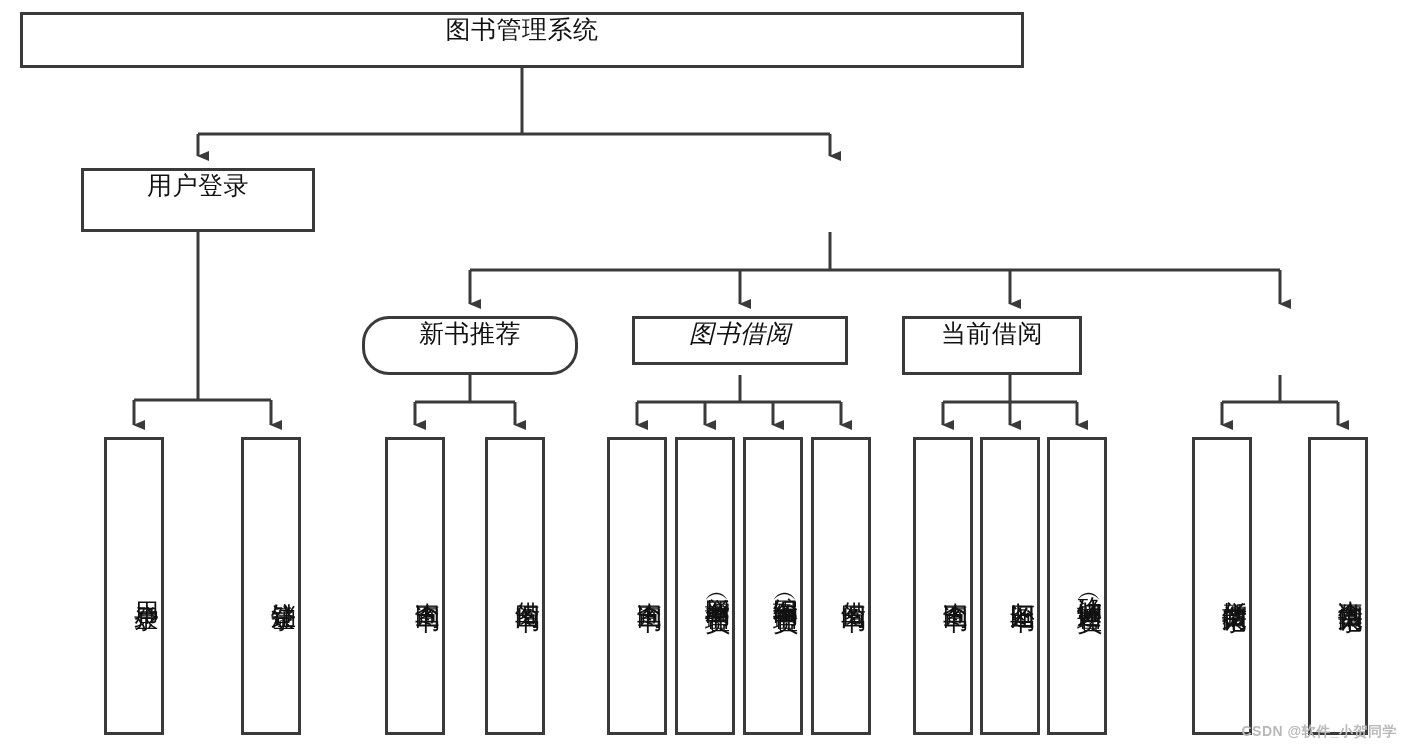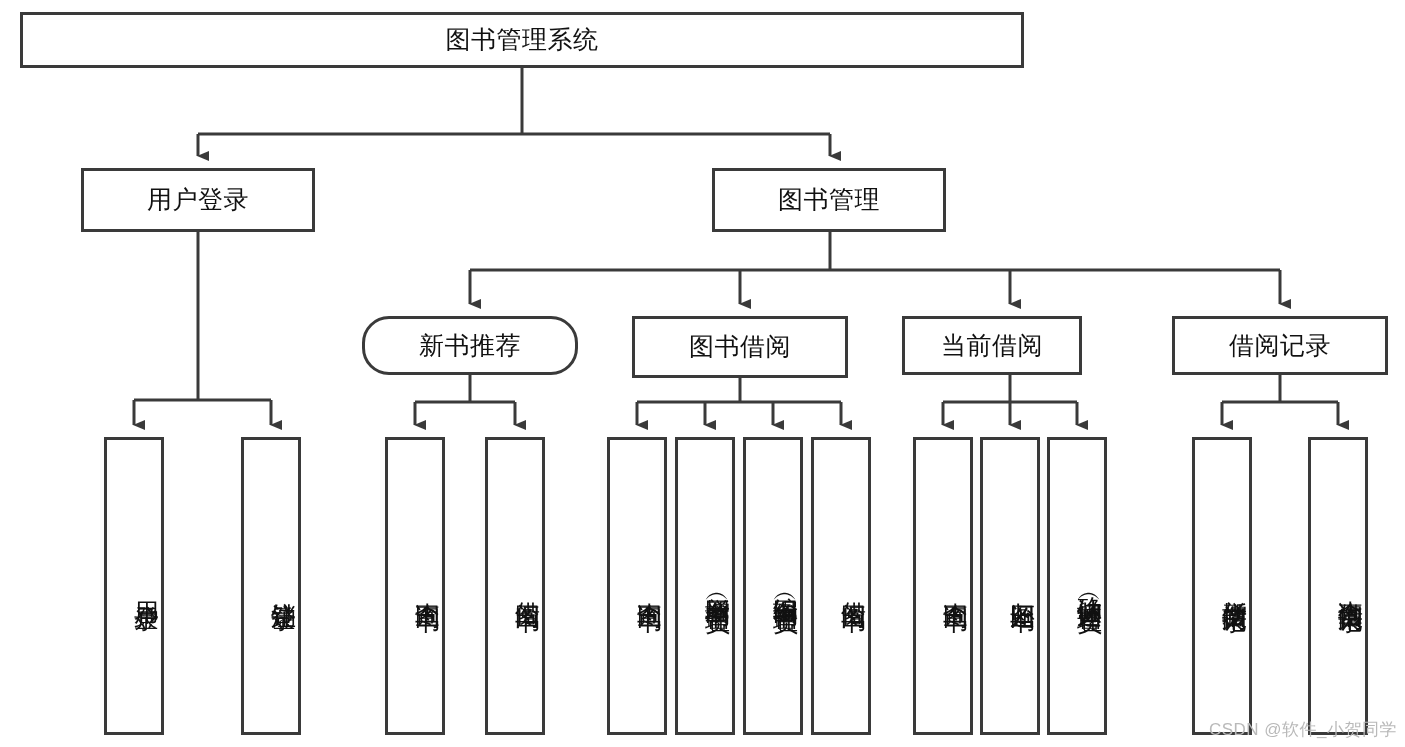--- a/index.html
+++ b/index.html
@@ -24,21 +24,21 @@
     width: 1405px;
     height: 747px;
     pointer-events: none;
   }
   .node {
     position: absolute;
     box-sizing: border-box;
     border: 3px solid #3a3a3a;
     background: #ffffff;
     display: flex;
-    align-items: center;
+    align-items: flex-start;
     justify-content: center;
     color: #111111;
     line-height: 1.18;
     text-align: center;
   }
   .node .lbl {
     display: block;
     white-space: pre-line;
   }
   .node.h {
@@ -60,24 +60,25 @@
   .node.v .lbl {
     writing-mode: vertical-rl;
     text-orientation: upright;
     letter-spacing: 2px;
     white-space: nowrap;
   }
   .watermark {
     position: absolute;
     right: 8px;
     bottom: 6px;
-    font-size: 17px;
+    font-size: 14px;
     color: #b9b9b9;
     white-space: nowrap;
     letter-spacing: 0.5px;
+    font-weight: bold;
   }
 </style>
 </head>
 <body>
 
 <div id="canvas">
 
   <svg class="wires" viewBox="0 0 1405 747" xmlns="http://www.w3.org/2000/svg">
     <defs>
       <marker id="ar" markerWidth="10" markerHeight="12" refX="5" refY="11" orient="auto" markerUnits="userSpaceOnUse">
@@ -128,35 +129,29 @@
     </g>
   </svg>
 
   <div class="node h" style="left:20px; top:12px; width:1004px; height:56px;">
     <span class="lbl">图书管理系统</span>
   </div>
 
   <div class="node h" style="left:81px; top:168px; width:234px; height:64px;">
     <span class="lbl">用户登录</span>
   </div>
-  <div class="node h" style="left:712px; top:168px; width:234px; height:64px;">
-    <span class="lbl">图书管理</span>
-  </div>
 
   <div class="node h" style="left:362px; top:316px; width:216px; height:59px;border-radius:27px;">
     <span class="lbl">新书推荐</span>
   </div>
-  <div class="node h" style="left:632px; top:316px; width:216px; height:62px;">
+  <div class="node h" style="left:632px; top:316px; width:216px; height:49px;font-style:italic;">
     <span class="lbl">图书借阅</span>
   </div>
   <div class="node h" style="left:902px; top:316px; width:180px; height:59px;">
     <span class="lbl">当前借阅</span>
-  </div>
-  <div class="node h" style="left:1172px; top:316px; width:216px; height:59px;">
-    <span class="lbl">借阅记录</span>
   </div>
 
   <div class="node v" style="left:104px; top:437px; width:60px; height:298px;">
     <span class="lbl">用户登录</span>
   </div>
   <div class="node v" style="left:241px; top:437px; width:60px; height:298px;">
     <span class="lbl">注销登录</span>
   </div>
 
   <div class="node v" style="left:385px; top:437px; width:60px; height:298px;">

